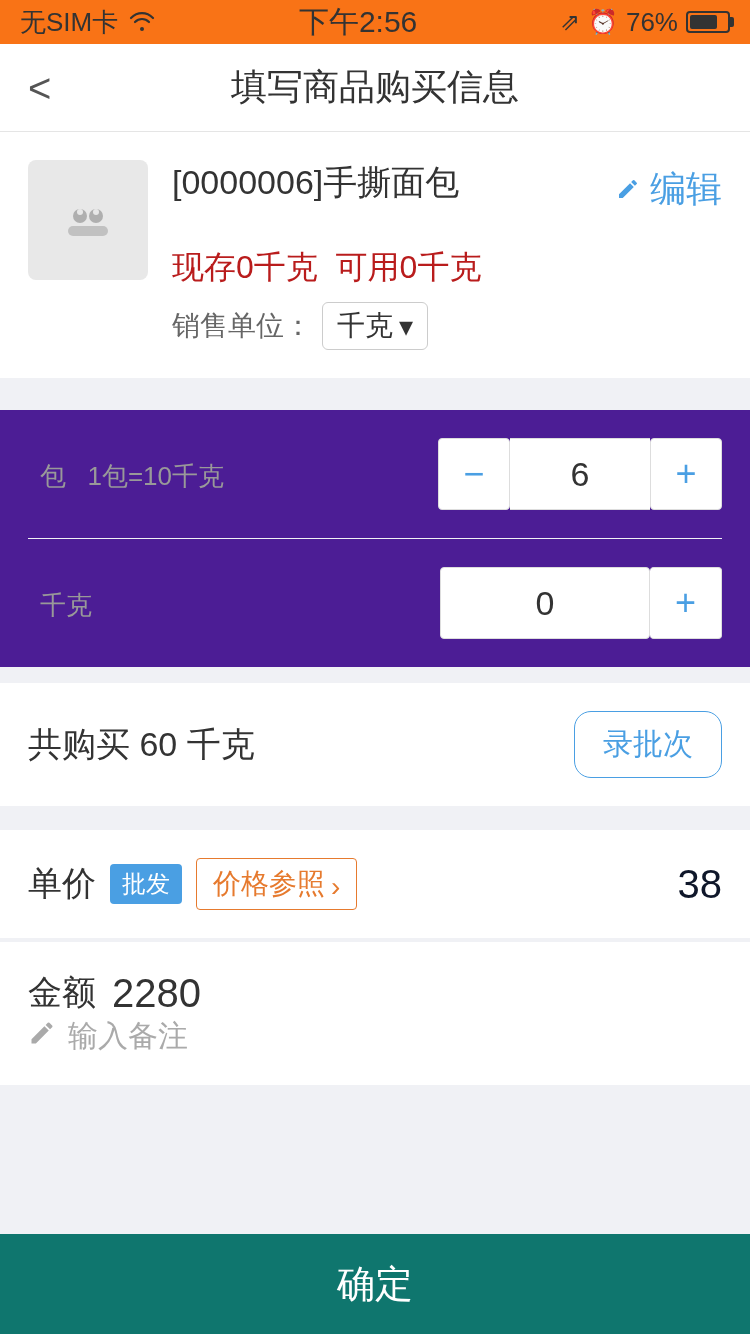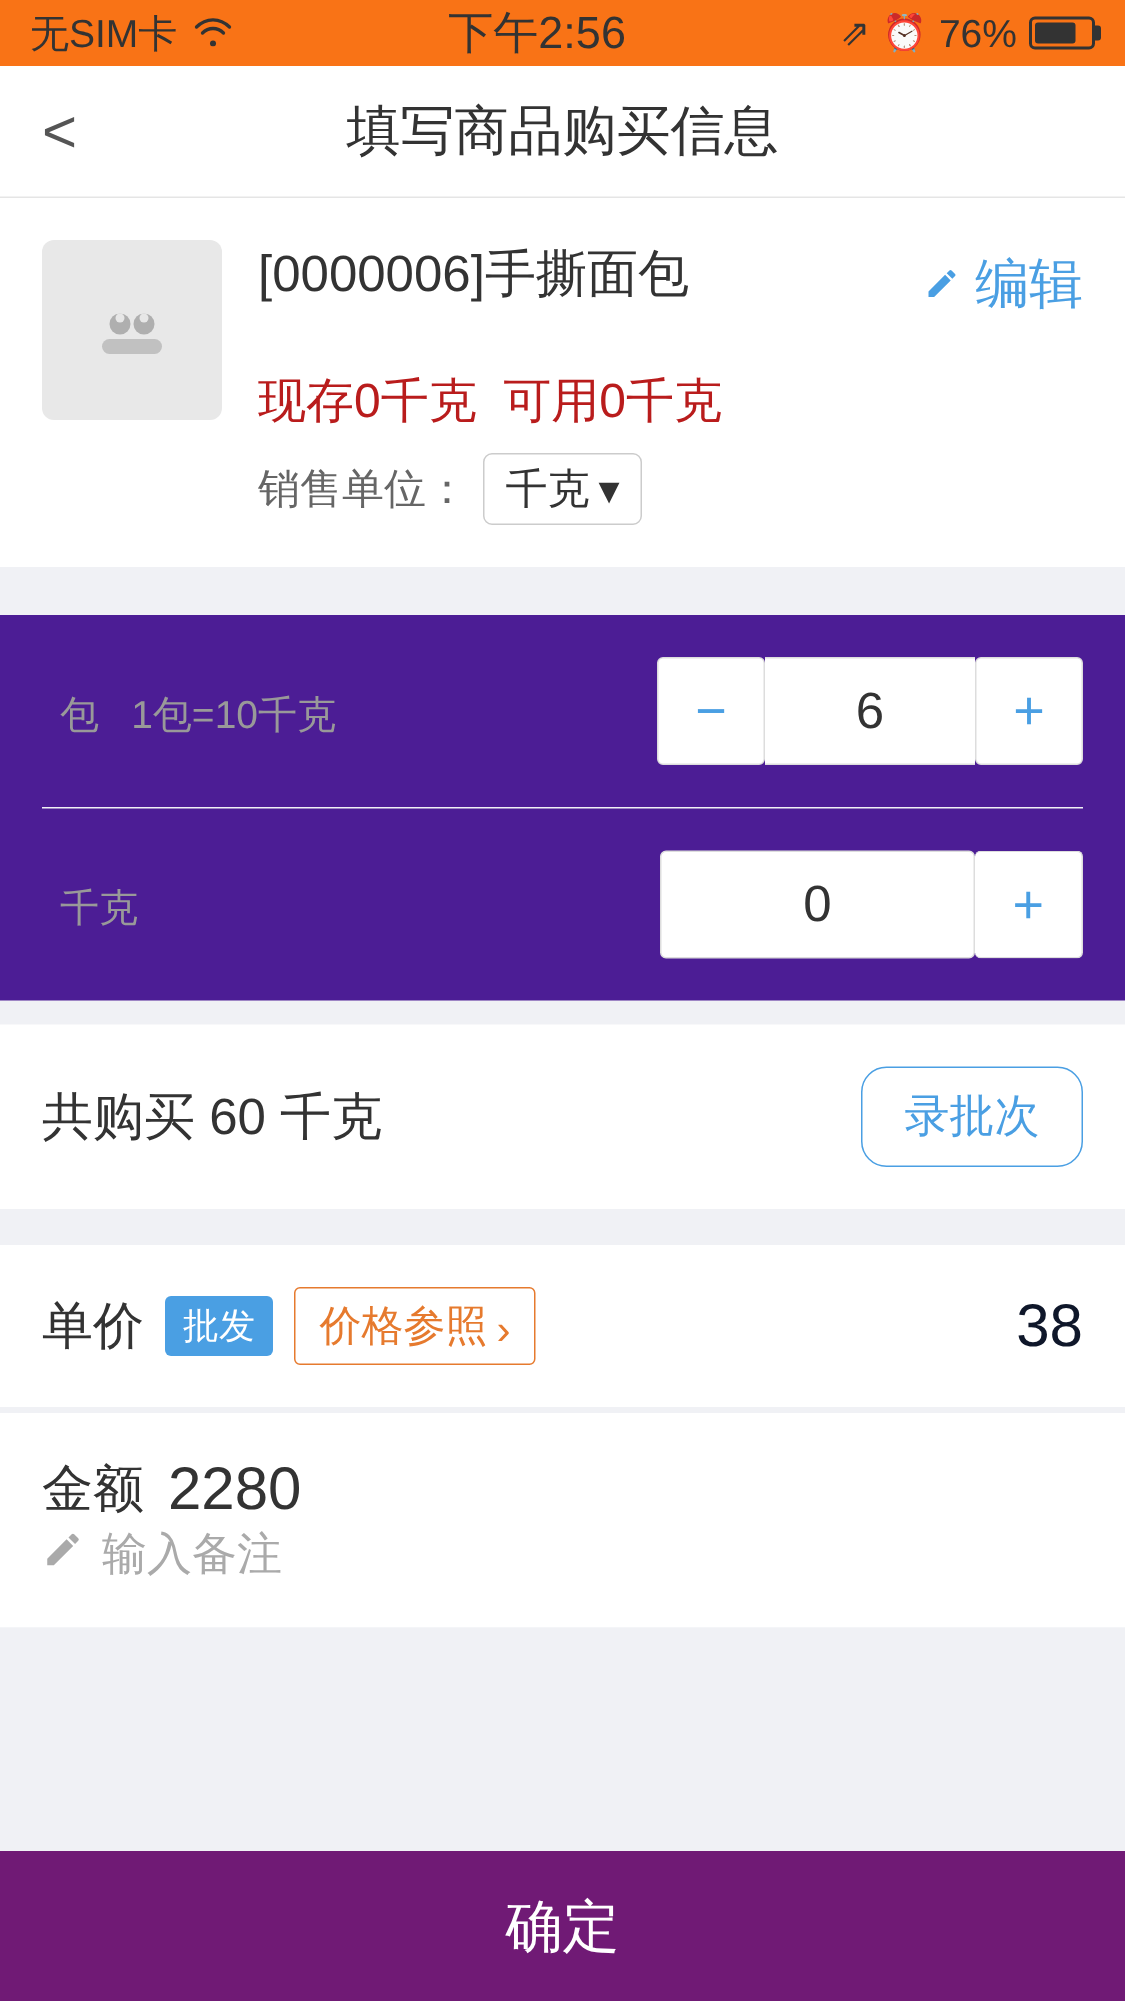--- a/index.html
+++ b/index.html
@@ -264,21 +264,21 @@
       min-height: 260px;
     }
 
     
     .confirm-btn {
       position: fixed;
       bottom: 0;
       left: 0;
       width: 750px;
       height: 100px;
-      background: #701a75;
+      background: #0f766e;
       color: #fff;
       font-size: 38px;
       font-weight: 500;
       border: none;
       cursor: pointer;
       display: flex;
       align-items: center;
       justify-content: center;
     }
   </style>

